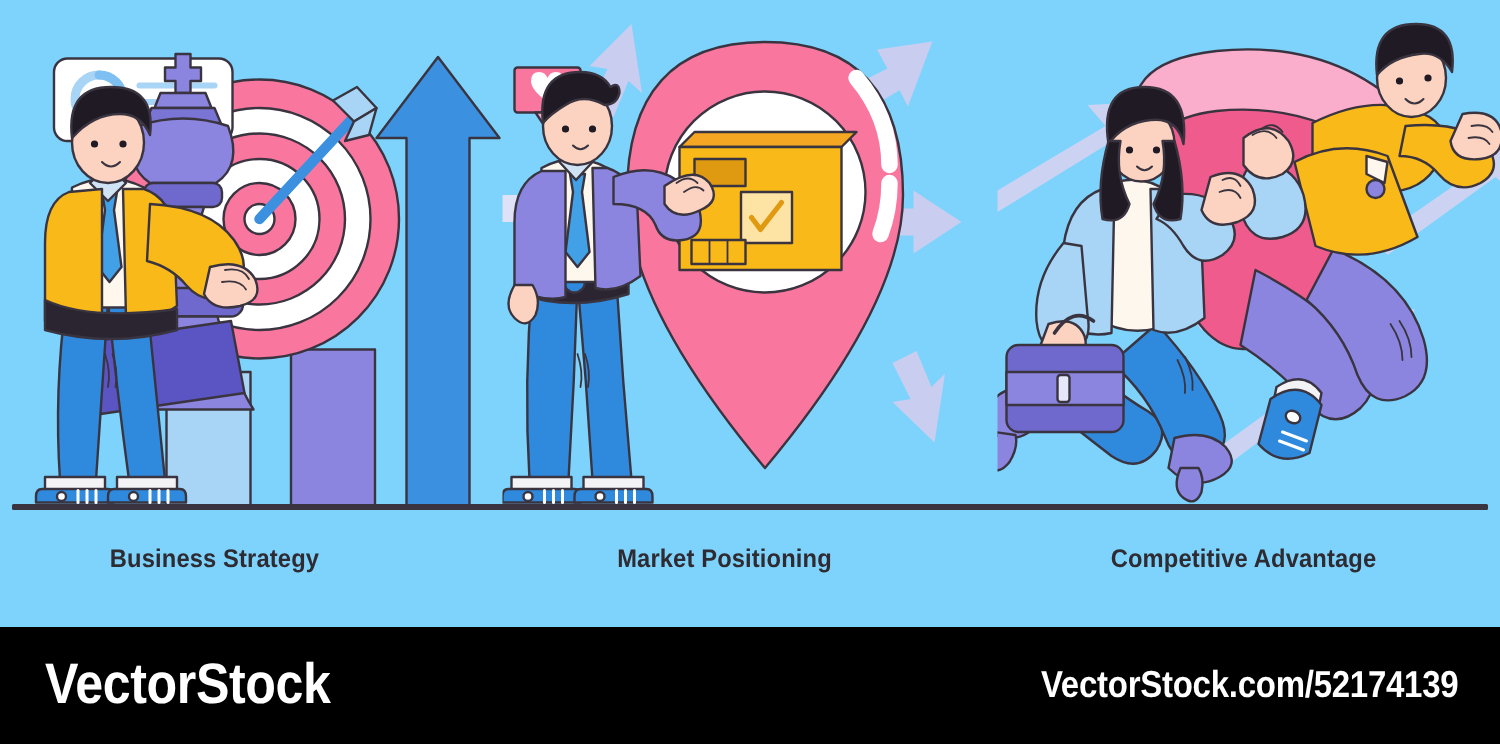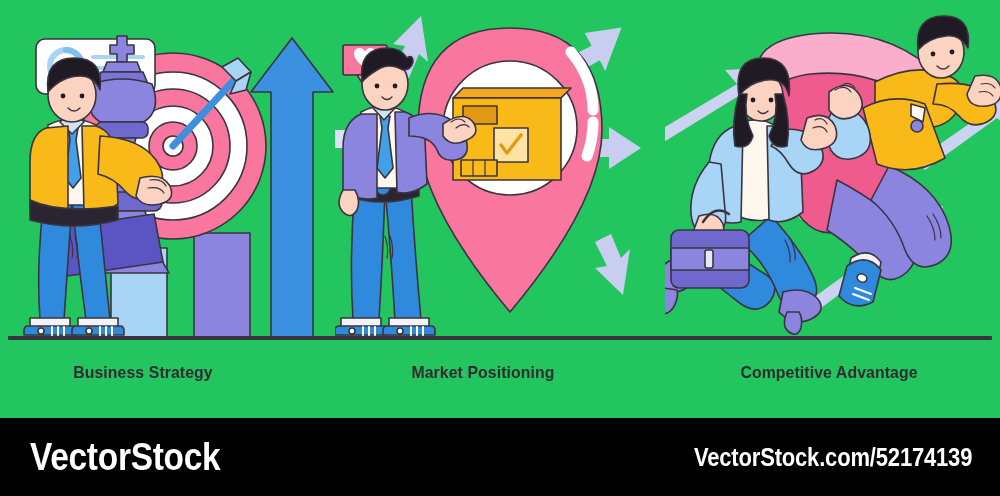--- a/index.html
+++ b/index.html
@@ -2,21 +2,21 @@
 <html><head>
 <meta charset="utf-8">
 <title>Business Strategy Illustration Set</title>
 <style>
   html,body{margin:0;padding:0;background:#ffffff;}
   body{
     width:1000px;height:496px;overflow:hidden;
     font-family:"Liberation Sans","DejaVu Sans",sans-serif;
     position:relative;
   }
-  #stage{position:relative;width:1000px;height:496px;background:#22c55e;}
+  #stage{position:relative;width:1000px;height:496px;background:#7dd3fc;}
 
   
   .illus-area{position:absolute;left:0;top:0;width:1000px;height:345px;}
   .scene{position:absolute;top:0;height:345px;}
   #scene-1{left:0;width:335px;}
   #scene-2{left:335px;width:330px;}
   #scene-3{left:665px;width:335px;}
   .scene svg{display:block;width:100%;height:100%;}
 
   

